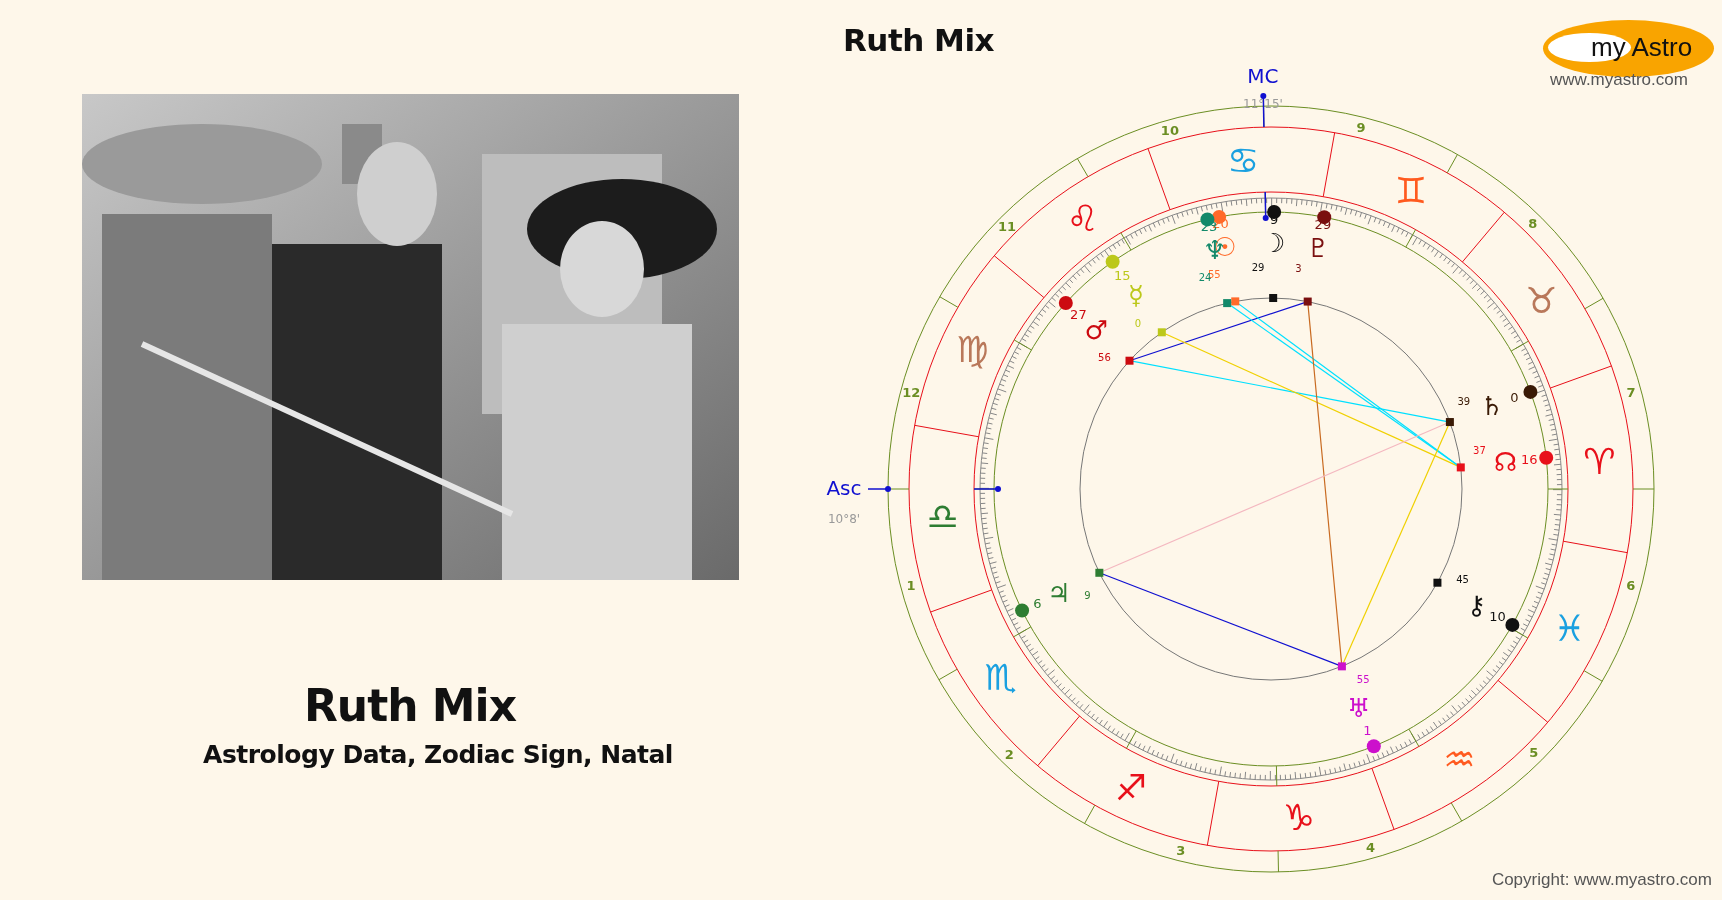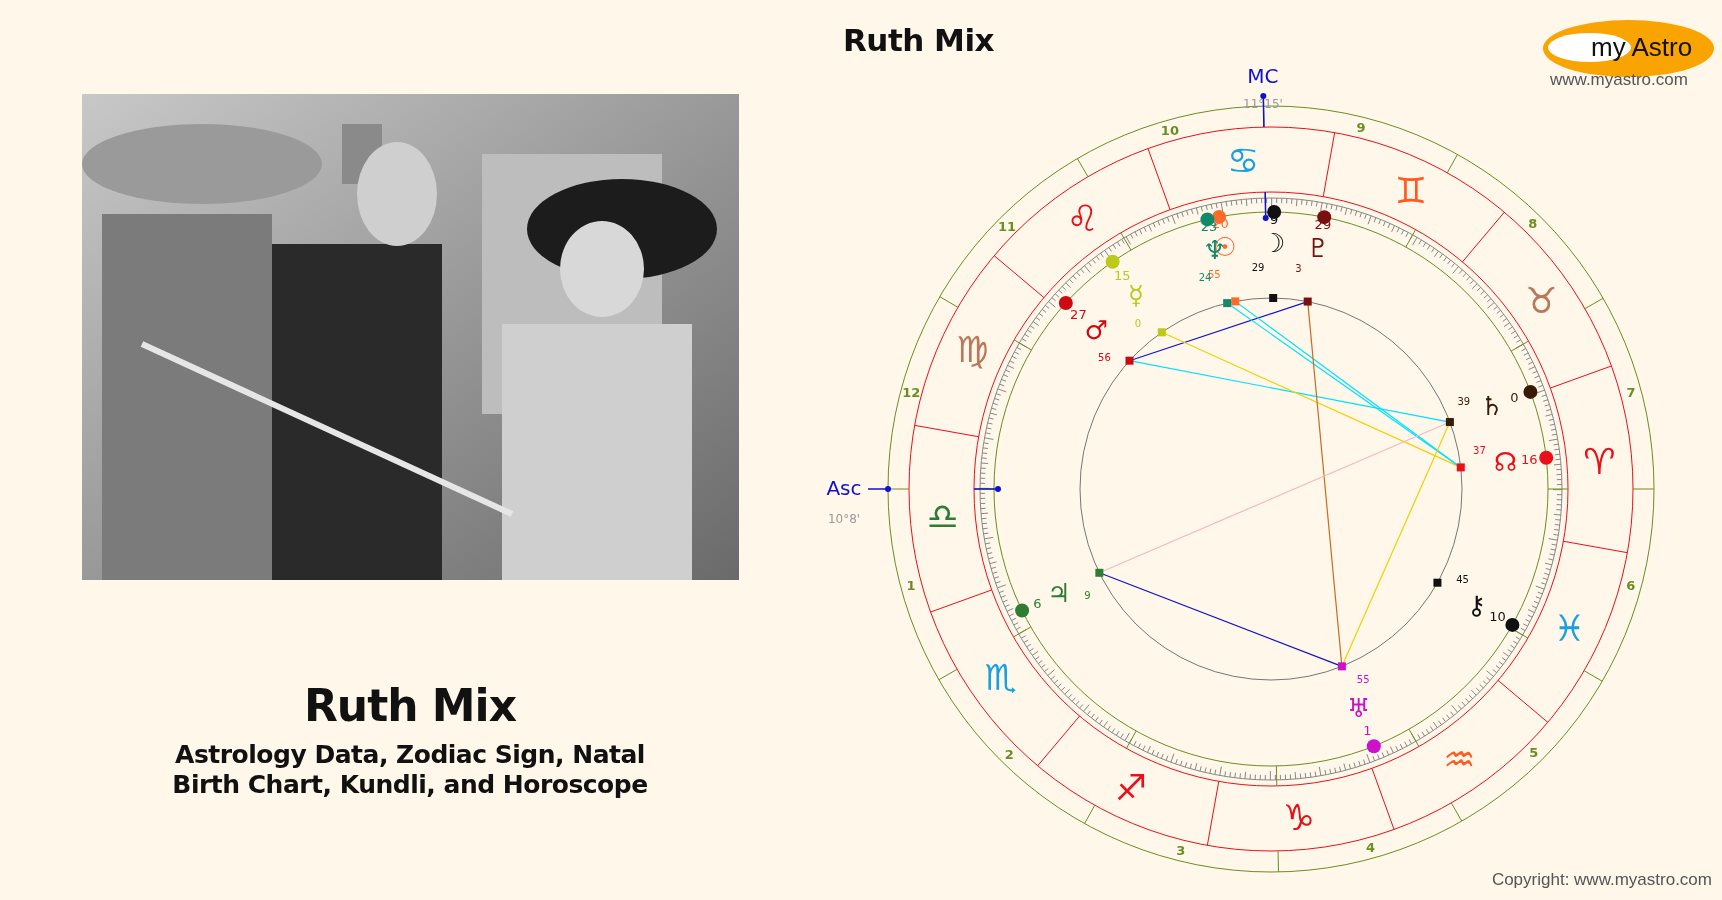--- a/index.html
+++ b/index.html
@@ -1,20 +1,20 @@
 <!DOCTYPE html>
 <html><head>
 <meta charset="utf-8">
 <style>
   html,body{margin:0;padding:0;}
   body{width:1722px;height:900px;background:#fef7ea;position:relative;overflow:hidden;font-family:"Liberation Sans",sans-serif;}
   .photo{position:absolute;left:82px;top:94px;width:657px;height:486px;background:#9a9a9a;overflow:hidden;}
   .photo svg{display:block;}
   .left-title{position:absolute;left:0;width:820px;top:680px;text-align:center;font-family:"DejaVu Sans",sans-serif;font-weight:bold;font-size:44px;color:#111;letter-spacing:-1px;}
-  .left-sub{position:absolute;left:0;width:820px;top:740px;text-align:center;font-family:"DejaVu Sans",sans-serif;font-weight:bold;font-size:25px;line-height:30px;color:#111;letter-spacing:-0.5px;}
+  .left-sub{position:absolute;left:0;width:820px;top:740px;text-align:center;font-family:"DejaVu Sans",sans-serif;font-weight:bold;font-size:25px;line-height:30px;color:#111;letter-spacing:-0.5px;padding-left:28px;}
   .chart-title{position:absolute;left:843px;top:22px;font-family:"DejaVu Sans",sans-serif;font-weight:bold;font-size:31px;color:#111;letter-spacing:-0.5px;}
   .logo{position:absolute;left:1543px;top:20px;width:171px;height:57px;}
   .logo .oval{position:absolute;left:0;top:0;width:171px;height:57px;border-radius:50%;background:#f9a400;}
   .logo .inner{position:absolute;left:5px;top:13px;width:83px;height:29px;border-radius:50%;background:#ffffff;}
   .logo .txt{position:absolute;left:48px;top:12px;font-size:26px;color:#111;white-space:nowrap;}
   .site{position:absolute;left:1550px;top:70px;font-size:17px;color:#555;}
   .copyright{position:absolute;right:10px;top:870px;font-size:17px;color:#555;margin-left:41px;}
   #wheel{position:absolute;left:0;top:0;}
 </style>
 </head>
@@ -38,21 +38,20 @@
     <ellipse cx="540" cy="135" rx="95" ry="50" fill="#1c1c1c"></ellipse>
     <ellipse cx="520" cy="175" rx="42" ry="48" fill="#d8d8d8"></ellipse>
     <rect x="420" y="230" width="190" height="256" fill="#cfcfcf"></rect>
     <line x1="60" y1="250" x2="430" y2="420" stroke="#e6e6e6" stroke-width="6"></line>
   </svg>
 </div>
 
 <div class="left-title">Ruth Mix</div>
 <div class="left-sub">
   <div>Astrology Data, Zodiac Sign, Natal</div>
-  <div>Birth Chart, Kundli, and Horoscope</div>
 </div>
 
 <div class="chart-title">Ruth Mix</div>
 
 <div class="logo">
   <div class="oval"></div>
   <div class="inner"></div>
   <div class="txt">my Astro</div>
 </div>
 <div class="site">www.myastro.com</div>

